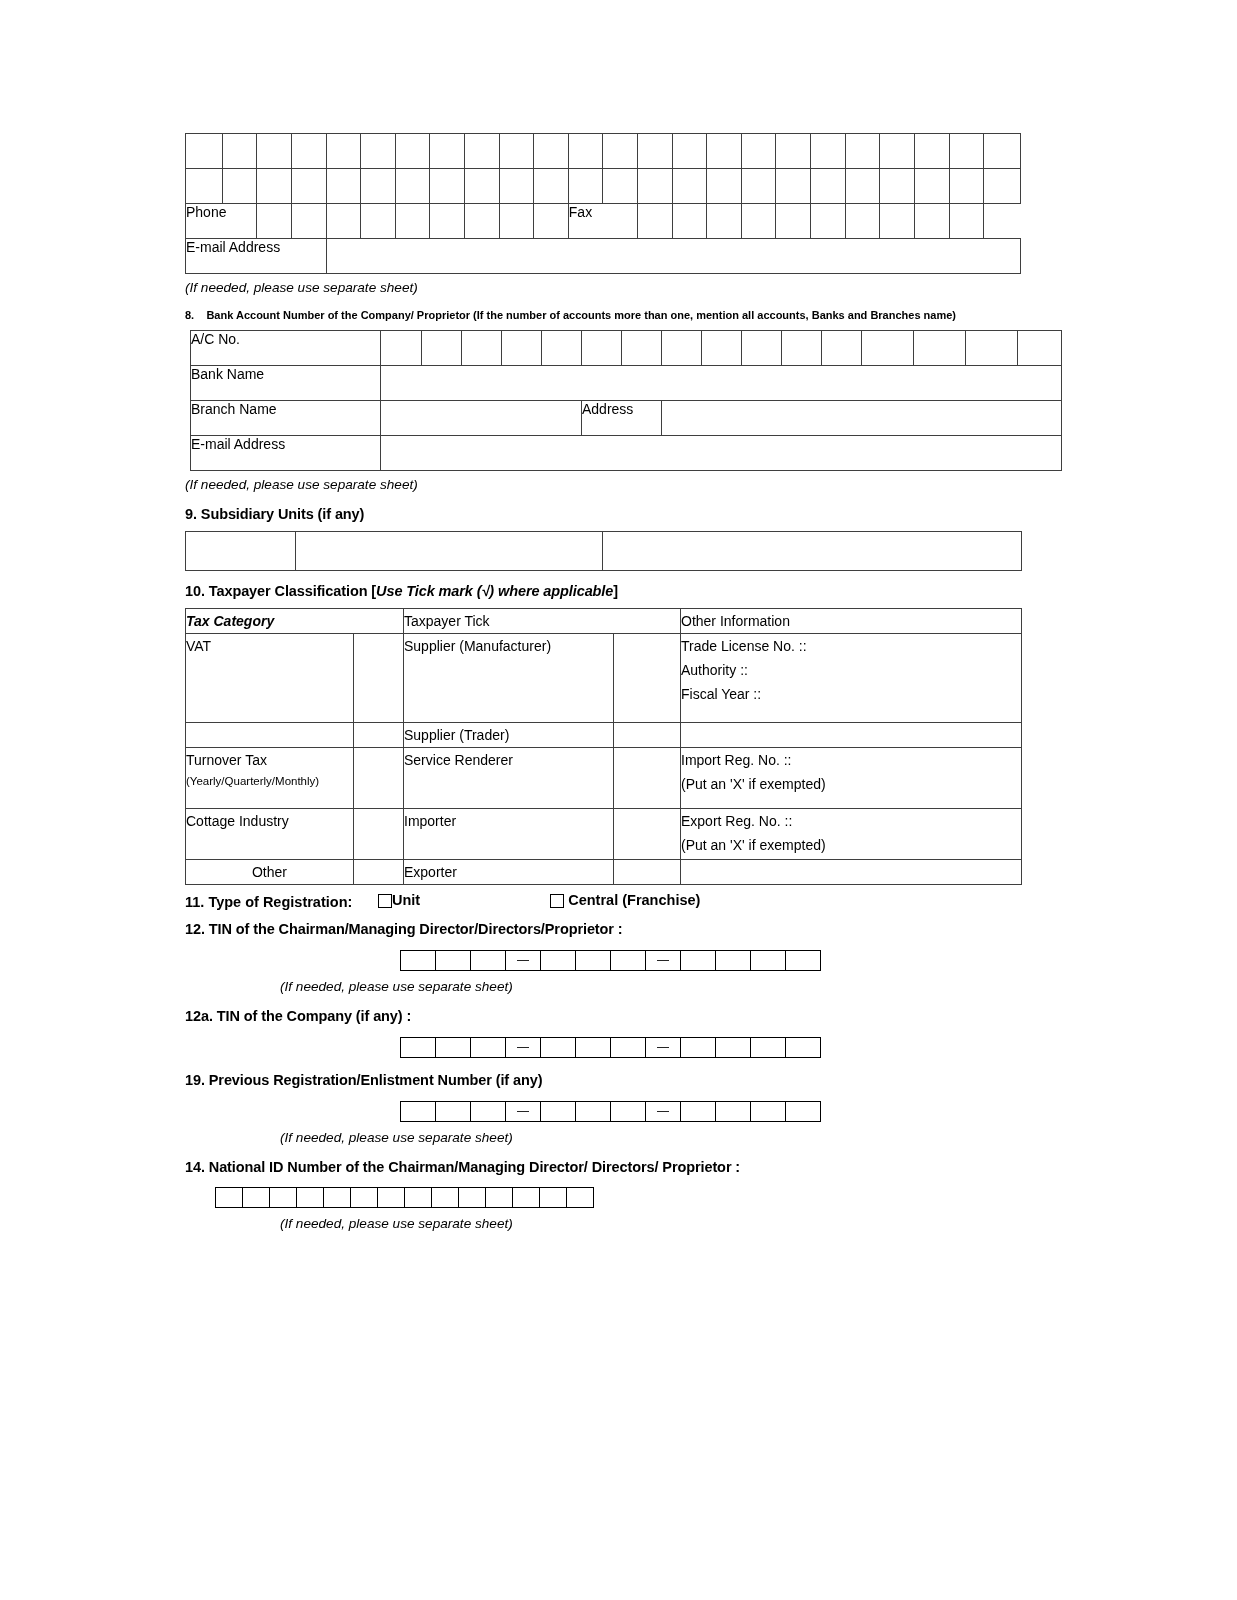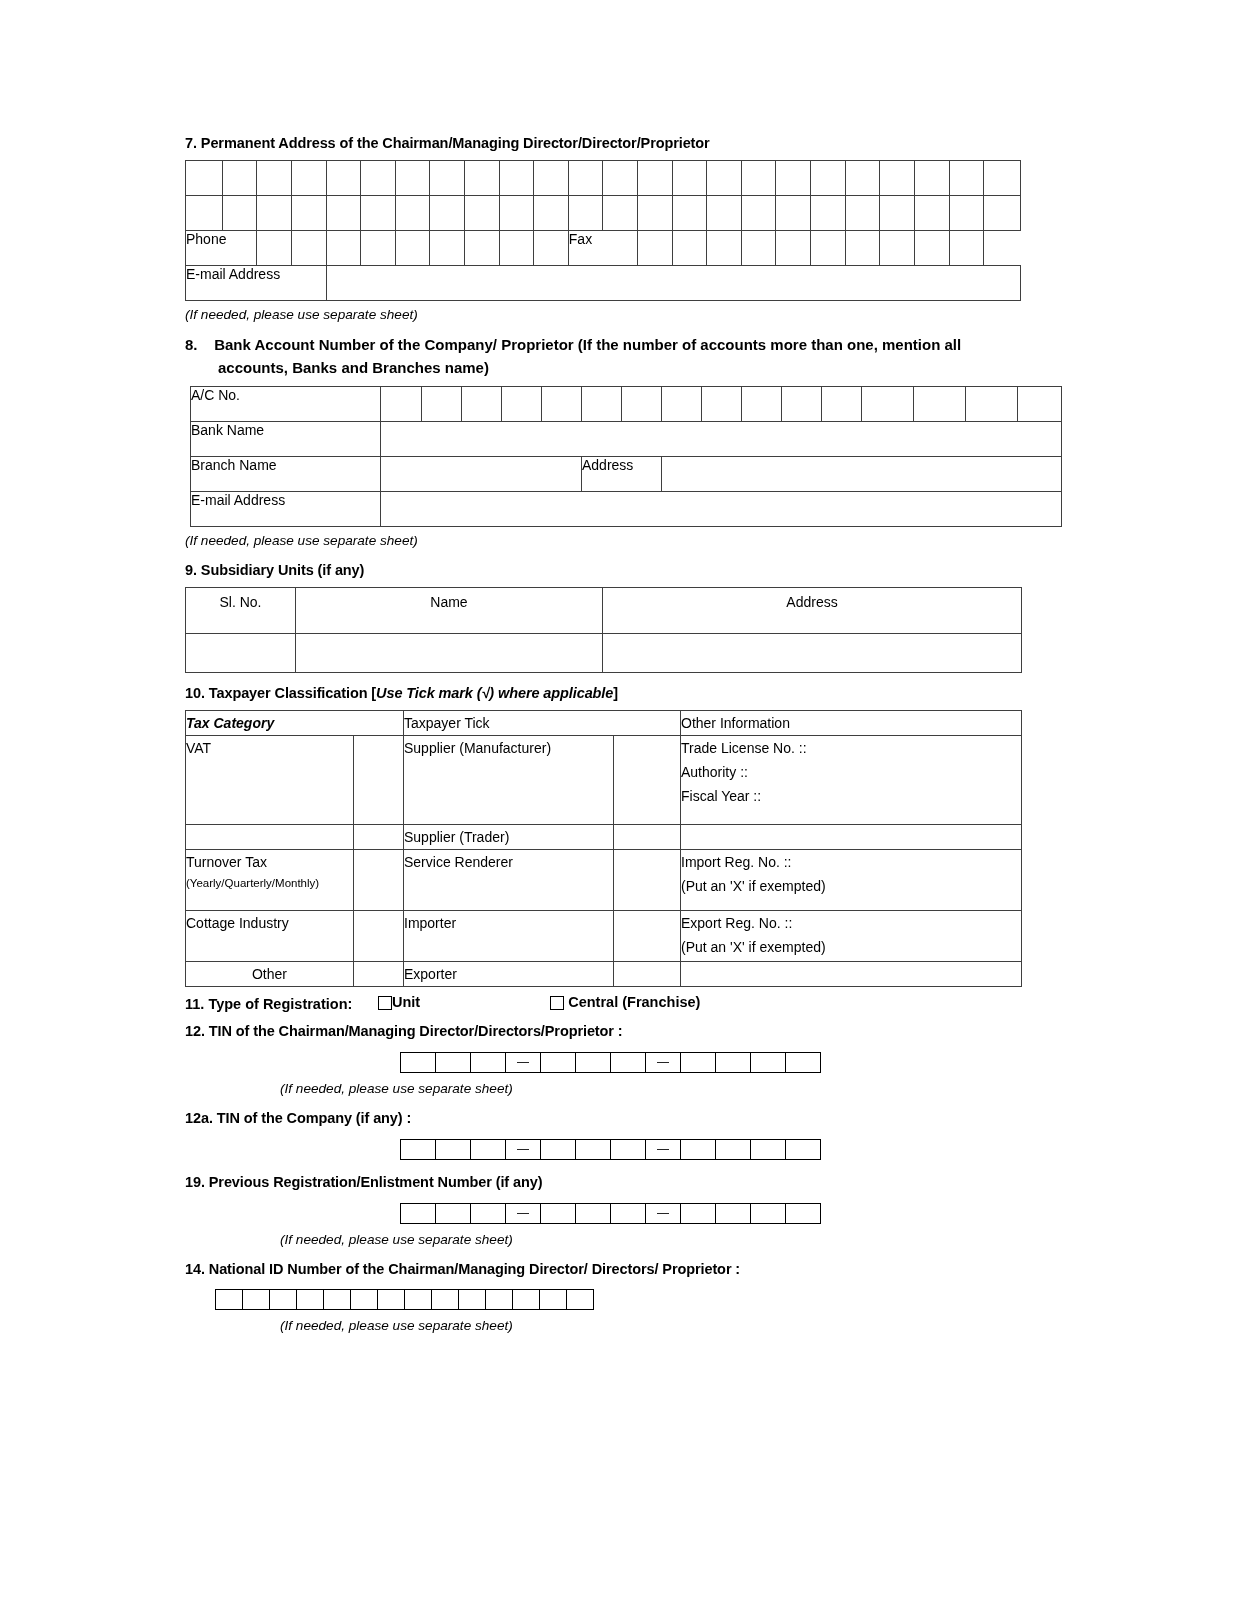--- a/index.html
+++ b/index.html
@@ -32,21 +32,21 @@
     font-size: 14.5px;
     font-weight: bold;
     line-height: 1.45;
     margin: 0 0 6px 0;
     letter-spacing: -0.1px;
   }
   .hang {
     display: block;
     padding-left: 33px;
     text-indent: -33px;
-    font-size: 15px;
+    font-size: 11px;
     font-weight: bold;
     line-height: 1.52;
     margin: 0 0 6px 0;
   }
   .note {
     font-style: italic;
     font-size: 13.6px;
     line-height: 1.4;
     margin: 4px 0 10px 0;
   }
@@ -175,21 +175,20 @@
   }
 
   .note-c1 { margin-left: 95px; }
 </style>
 </head>
 <body>
 
 <div class="page">
  <div class="content">
 
-  <div class="heading">7. Permanent Address of the Chairman/Managing Director/Director/Proprietor</div>
 
   <table class="grid">
     <colgroup>
       <col style="width:35px">
           <col style="width:33px">
           <col style="width:33px">
           <col style="width:33px">
       <col style="width:33px">
           <col style="width:33px">
           <col style="width:33px">
@@ -363,25 +362,20 @@
 
   <div class="heading">9. Subsidiary Units (if any)</div>
 
   <table class="grid subs">
     <colgroup>
       <col style="width:110px">
           <col style="width:307px">
           <col style="width:419px">
     </colgroup>
     <tbody>
-          <tr>
-      <td class="hdr">Sl. No.</td>
-      <td class="hdr">Name</td>
-      <td class="hdr">Address</td>
-    </tr>
     <tr class="row2">
       <td></td>
       <td></td>
       <td></td>
     </tr>
   </tbody>
       </table>
 
   <div class="heading" style="margin-top:10px;">
     <span>10. Taxpayer Classification [</span><span class="ital-bold">Use Tick mark (√) where applicable</span><span>]</span>

